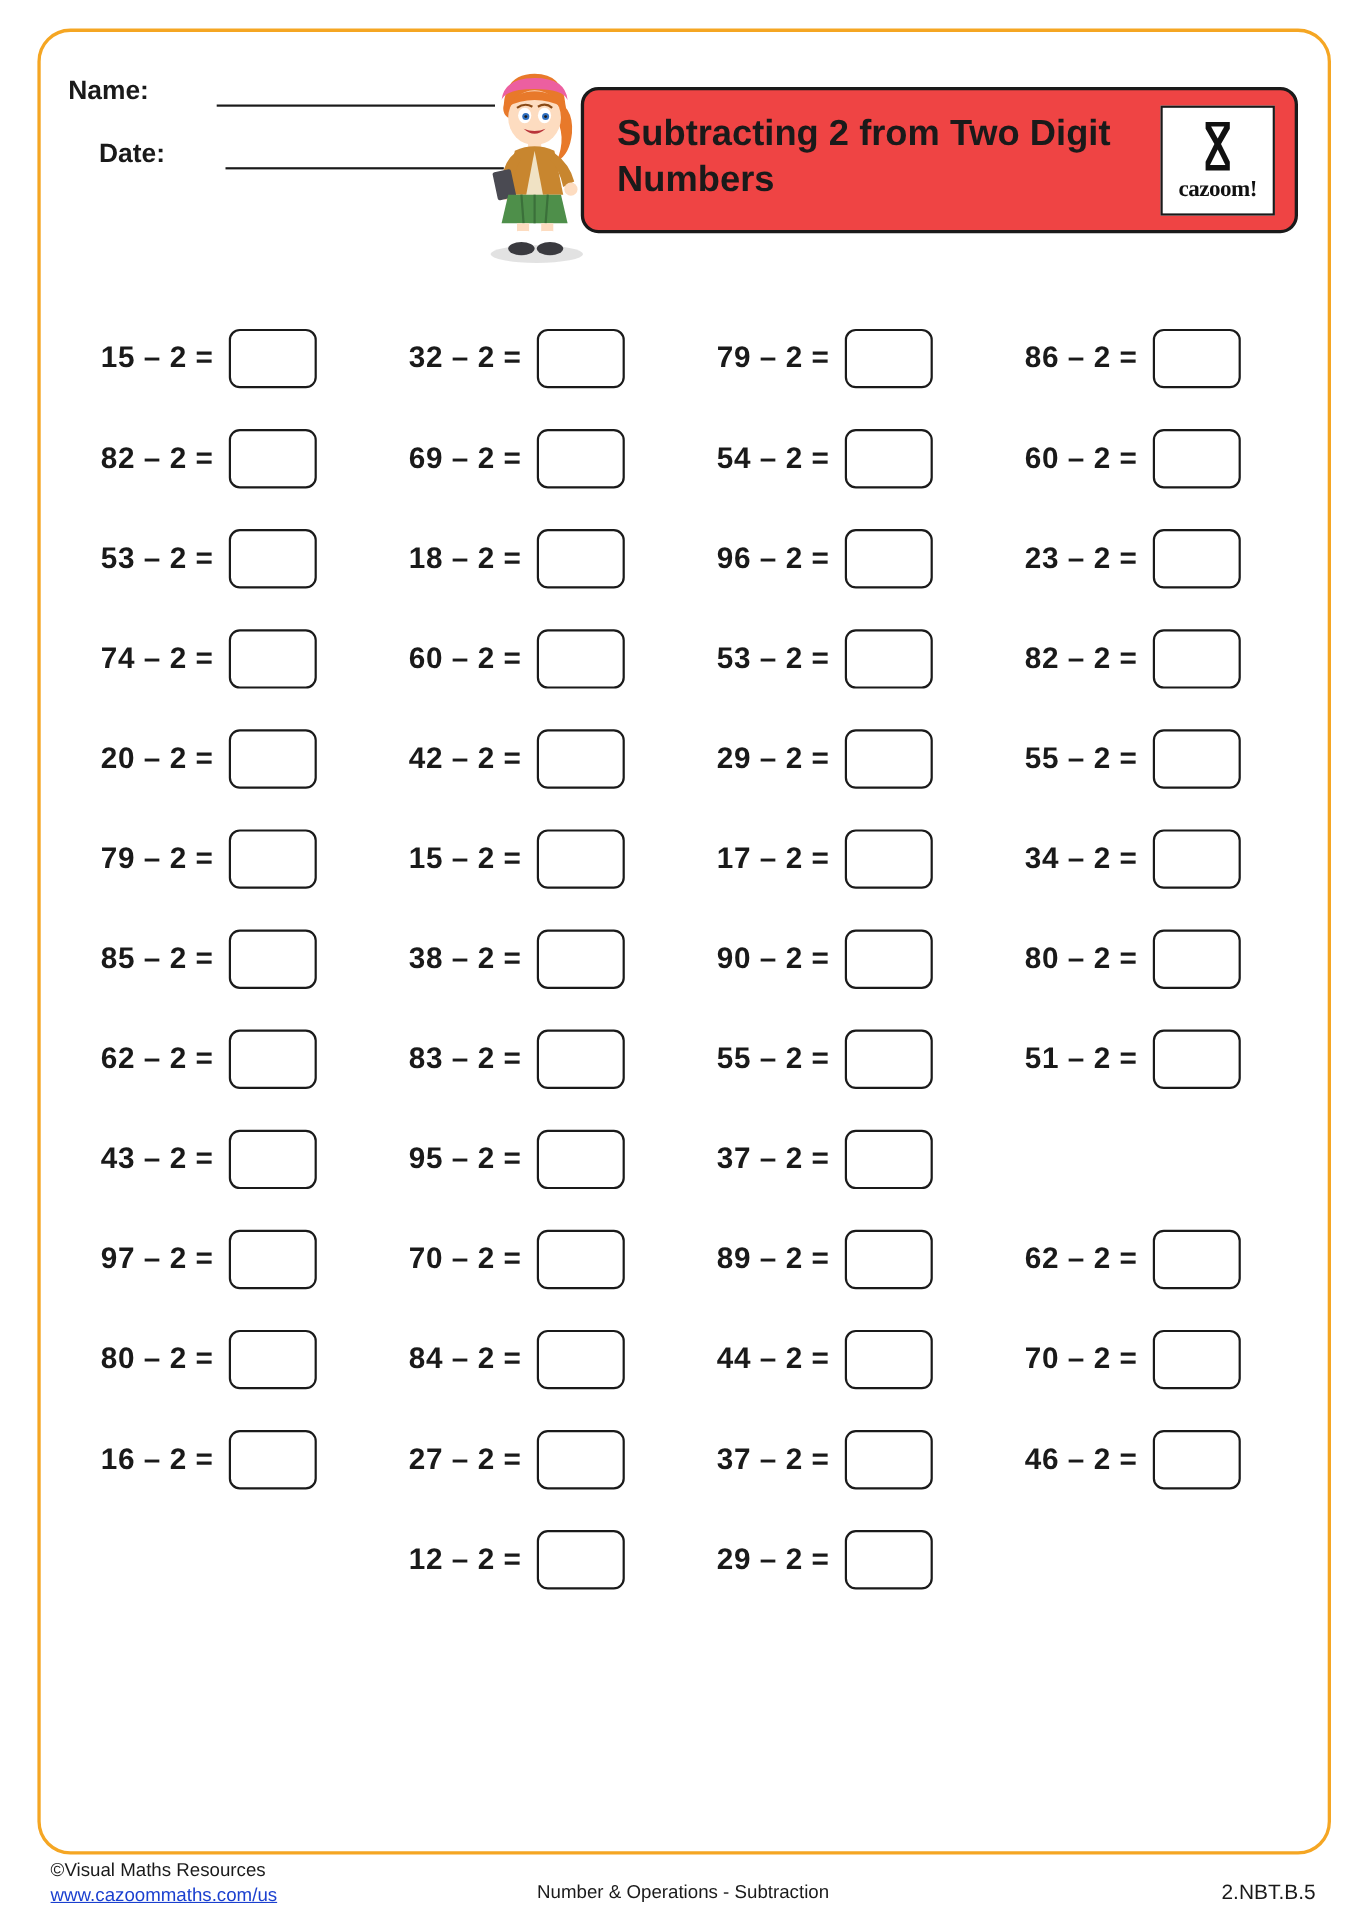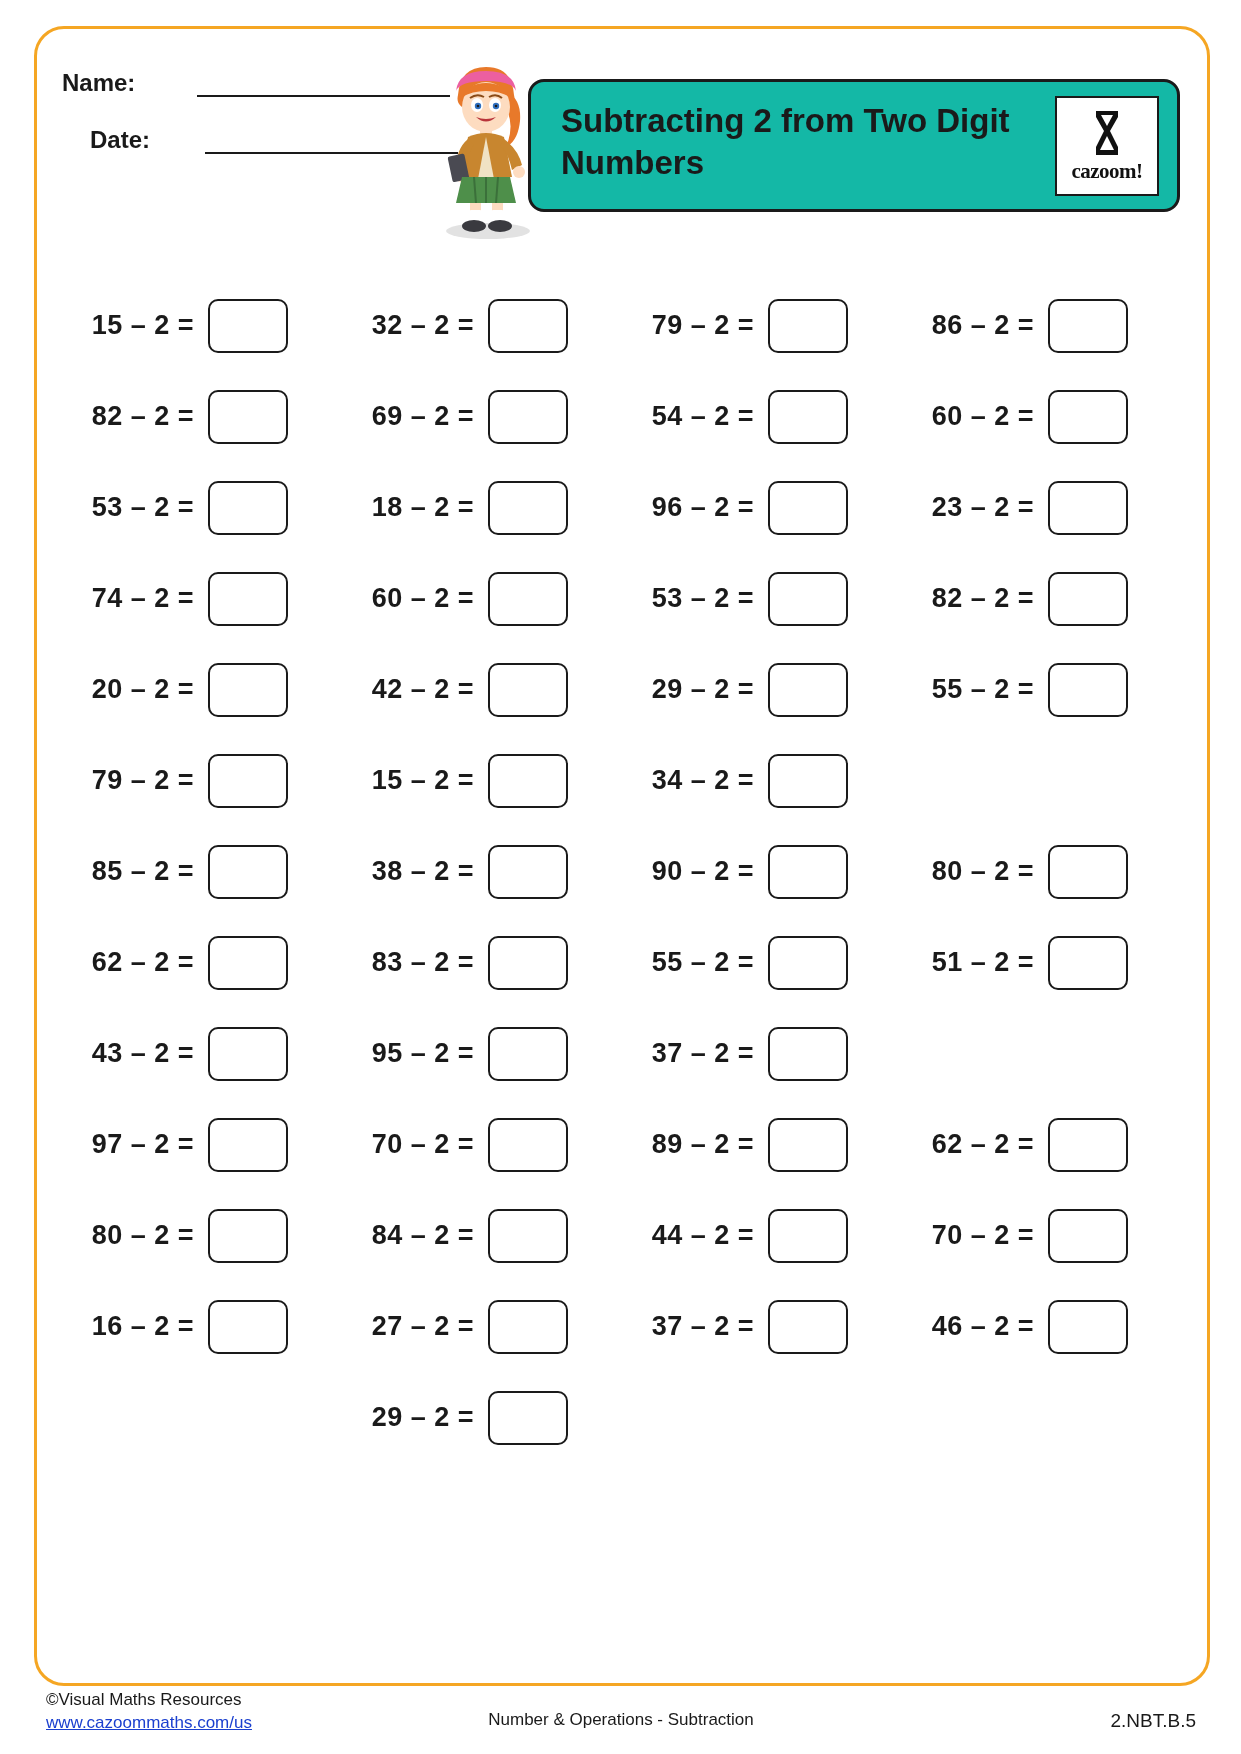--- a/index.html
+++ b/index.html
@@ -59,21 +59,21 @@
     width: 130px;
     height: 185px;
   }
   
   .title-box {
     position: absolute;
     left: 466px;
     top: 24px;
     width: 652px;
     height: 133px;
-    background: #14b8a6;
+    background: #ef4444;
     border: 3px solid #1a1a1a;
     border-radius: 16px;
   }
   .title-text {
     position: absolute;
     left: 30px;
     top: 18px;
     width: 450px;
     font-size: 33px;
     font-weight: bold;
@@ -362,20 +362,24 @@
   <div class="qrow">
     <div class="qcell">
         <span class="qtext">79 – 2 =</span>
         <span class="ansbox"></span>
       </div>
     <div class="qcell">
         <span class="qtext">15 – 2 =</span>
         <span class="ansbox"></span>
       </div>
     <div class="qcell">
+        <span class="qtext">17 – 2 =</span>
+        <span class="ansbox"></span>
+      </div>
+    <div class="qcell">
         <span class="qtext">34 – 2 =</span>
         <span class="ansbox"></span>
       </div>
   </div>
 
   <div class="qrow">
     <div class="qcell">
         <span class="qtext">85 – 2 =</span>
         <span class="ansbox"></span>
       </div>
@@ -480,20 +484,24 @@
       </div>
     <div class="qcell">
         <span class="qtext">46 – 2 =</span>
         <span class="ansbox"></span>
       </div>
   </div>
 
   <div class="qrow">
     <div class="qcell empty">
         <span class="qtext"></span>
+        <span class="ansbox"></span>
+      </div>
+    <div class="qcell">
+        <span class="qtext">12 – 2 =</span>
         <span class="ansbox"></span>
       </div>
     <div class="qcell">
         <span class="qtext">29 – 2 =</span>
         <span class="ansbox"></span>
       </div>
     <div class="qcell empty">
         <span class="qtext"></span>
         <span class="ansbox"></span>
       </div>

